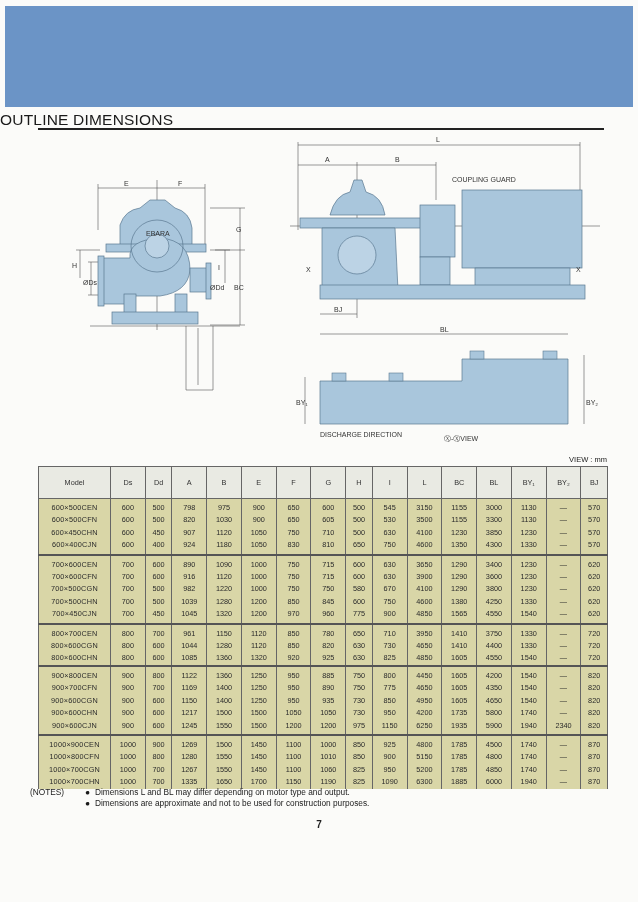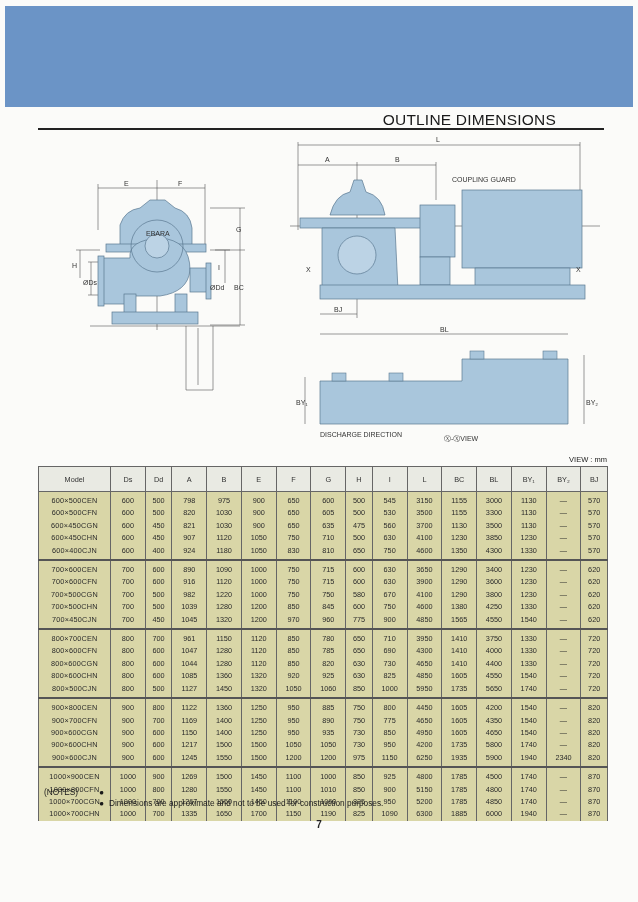--- a/index.html
+++ b/index.html
@@ -1,37 +1,37 @@
 <!DOCTYPE html>
 <html><head>
 <meta charset="utf-8">
 <style>
   * { box-sizing: border-box; margin: 0; padding: 0; }
   html, body { width: 638px; height: 902px; background: #fbfbf9; overflow: hidden; }
   body { position: relative; font-family: "Liberation Sans", sans-serif; color: #222; }
 
   .top-band { position: absolute; left: 5px; top: 6px; width: 628px; height: 101px; background: #6b94c6; }
-  .title { position: absolute; left: 0; width: 556px; top: 111px; text-align: right; font-size: 15.5px; letter-spacing: 0.2px; color: #1a1a1a; }
+  .title { position: absolute; left: 0; width: 556px; top: 111px; text-align: left; font-size: 15.5px; letter-spacing: 0.2px; color: #1a1a1a; }
   .title-rule { position: absolute; left: 38px; top: 128px; width: 566px; height: 2px; background: #222; }
 
   .diagram { position: absolute; left: 0; top: 0; width: 638px; height: 460px; }
   .diagram svg { position: absolute; left: 0; top: 0; }
   .lbl { font-family: "Liberation Sans", sans-serif; font-size: 7px; fill: #333; }
 
   .unit { position: absolute; right: 31px; top: 455px; font-size: 7.5px; color: #222; }
 
   table.dims { position: absolute; left: 38px; top: 466px; width: 570px; border-collapse: collapse; font-size: 7.3px; color: #2b2b2b; }
-  table.dims th { background: #e9eae3; font-weight: normal; height: 25px; border: 1px solid #666; color: #333; }
+  table.dims th { background: #e9eae3; font-weight: normal; height: 32px; border: 1px solid #666; color: #333; }
   table.dims td { background: #d9d6a7; text-align: center; border-left: 1px solid #666; border-right: 1px solid #666; height: 12.4px; line-height: 12.4px; padding: 0; }
   table.dims td.model { letter-spacing: 0.2px; }
   table.dims tr.first td { padding-top: 3px; height: 15.4px; }
   table.dims tr.last td { padding-bottom: 2px; height: 14.4px; border-bottom: 1px solid #666; }
   table.dims tr.group-start td { border-top: 2px solid #555; }
 
-  .notes { position: absolute; left: 44px; top: 787px; font-size: 8.3px; color: #1a1a1a; line-height: 11px; }
+  .notes { position: absolute; left: 30px; top: 787px; font-size: 8.3px; color: #1a1a1a; line-height: 11px; }
   .notes .row { display: flex; }
   .notes .prefix { width: 55px; }
   .notes .bullet { width: 10px; }
   .page-num { position: absolute; left: 0; width: 638px; top: 819px; text-align: center; font-size: 10px; font-weight: bold; color: #222; }
 </style>
 </head>
 <body>
 
 <div class="top-band"></div>
 <div class="title">OUTLINE DIMENSIONS</div>
@@ -188,38 +188,20 @@
         <td>500</td>
         <td>530</td>
         <td>3500</td>
         <td>1155</td>
         <td>3300</td>
         <td>1130</td>
         <td>—</td>
         <td>570</td>
       </tr>
       <tr class="">
-        <td class="model">600×450CGN</td>
-        <td>600</td>
-        <td>450</td>
-        <td>821</td>
-        <td>1030</td>
-        <td>900</td>
-        <td>650</td>
-        <td>635</td>
-        <td>475</td>
-        <td>560</td>
-        <td>3700</td>
-        <td>1130</td>
-        <td>3500</td>
-        <td>1130</td>
-        <td>—</td>
-        <td>570</td>
-      </tr>
-      <tr class="">
         <td class="model">600×450CHN</td>
         <td>600</td>
         <td>450</td>
         <td>907</td>
         <td>1120</td>
         <td>1050</td>
         <td>750</td>
         <td>710</td>
         <td>500</td>
         <td>630</td>
@@ -350,38 +332,20 @@
         <td>650</td>
         <td>710</td>
         <td>3950</td>
         <td>1410</td>
         <td>3750</td>
         <td>1330</td>
         <td>—</td>
         <td>720</td>
       </tr>
       <tr class="">
-        <td class="model">800×600CFN</td>
-        <td>800</td>
-        <td>600</td>
-        <td>1047</td>
-        <td>1280</td>
-        <td>1120</td>
-        <td>850</td>
-        <td>785</td>
-        <td>650</td>
-        <td>690</td>
-        <td>4300</td>
-        <td>1410</td>
-        <td>4000</td>
-        <td>1330</td>
-        <td>—</td>
-        <td>720</td>
-      </tr>
-      <tr class="">
         <td class="model">800×600CGN</td>
         <td>800</td>
         <td>600</td>
         <td>1044</td>
         <td>1280</td>
         <td>1120</td>
         <td>850</td>
         <td>820</td>
         <td>630</td>
         <td>730</td>
@@ -400,38 +364,20 @@
         <td>1360</td>
         <td>1320</td>
         <td>920</td>
         <td>925</td>
         <td>630</td>
         <td>825</td>
         <td>4850</td>
         <td>1605</td>
         <td>4550</td>
         <td>1540</td>
-        <td>—</td>
-        <td>720</td>
-      </tr>
-      <tr class="last">
-        <td class="model">800×500CJN</td>
-        <td>800</td>
-        <td>500</td>
-        <td>1127</td>
-        <td>1450</td>
-        <td>1320</td>
-        <td>1050</td>
-        <td>1060</td>
-        <td>850</td>
-        <td>1000</td>
-        <td>5950</td>
-        <td>1735</td>
-        <td>5650</td>
-        <td>1740</td>
         <td>—</td>
         <td>720</td>
       </tr>
       <tr class="first group-start">
         <td class="model">900×800CEN</td>
         <td>900</td>
         <td>800</td>
         <td>1122</td>
         <td>1360</td>
         <td>1250</td>
@@ -590,20 +536,21 @@
         <td>—</td>
         <td>870</td>
       </tr>
     </tbody>
 </table>
 
 <div class="notes">
   <div class="row">
     <span class="prefix">(NOTES)</span>
     <span class="bullet">●</span>
+    <span>Dimensions L and BL may differ depending on motor type and output.</span>
   </div>
   <div class="row">
     <span class="prefix"></span>
     <span class="bullet">●</span>
     <span>Dimensions are approximate and not to be used for construction purposes.</span>
   </div>
 </div>
 
 <div class="page-num">7</div>
 

